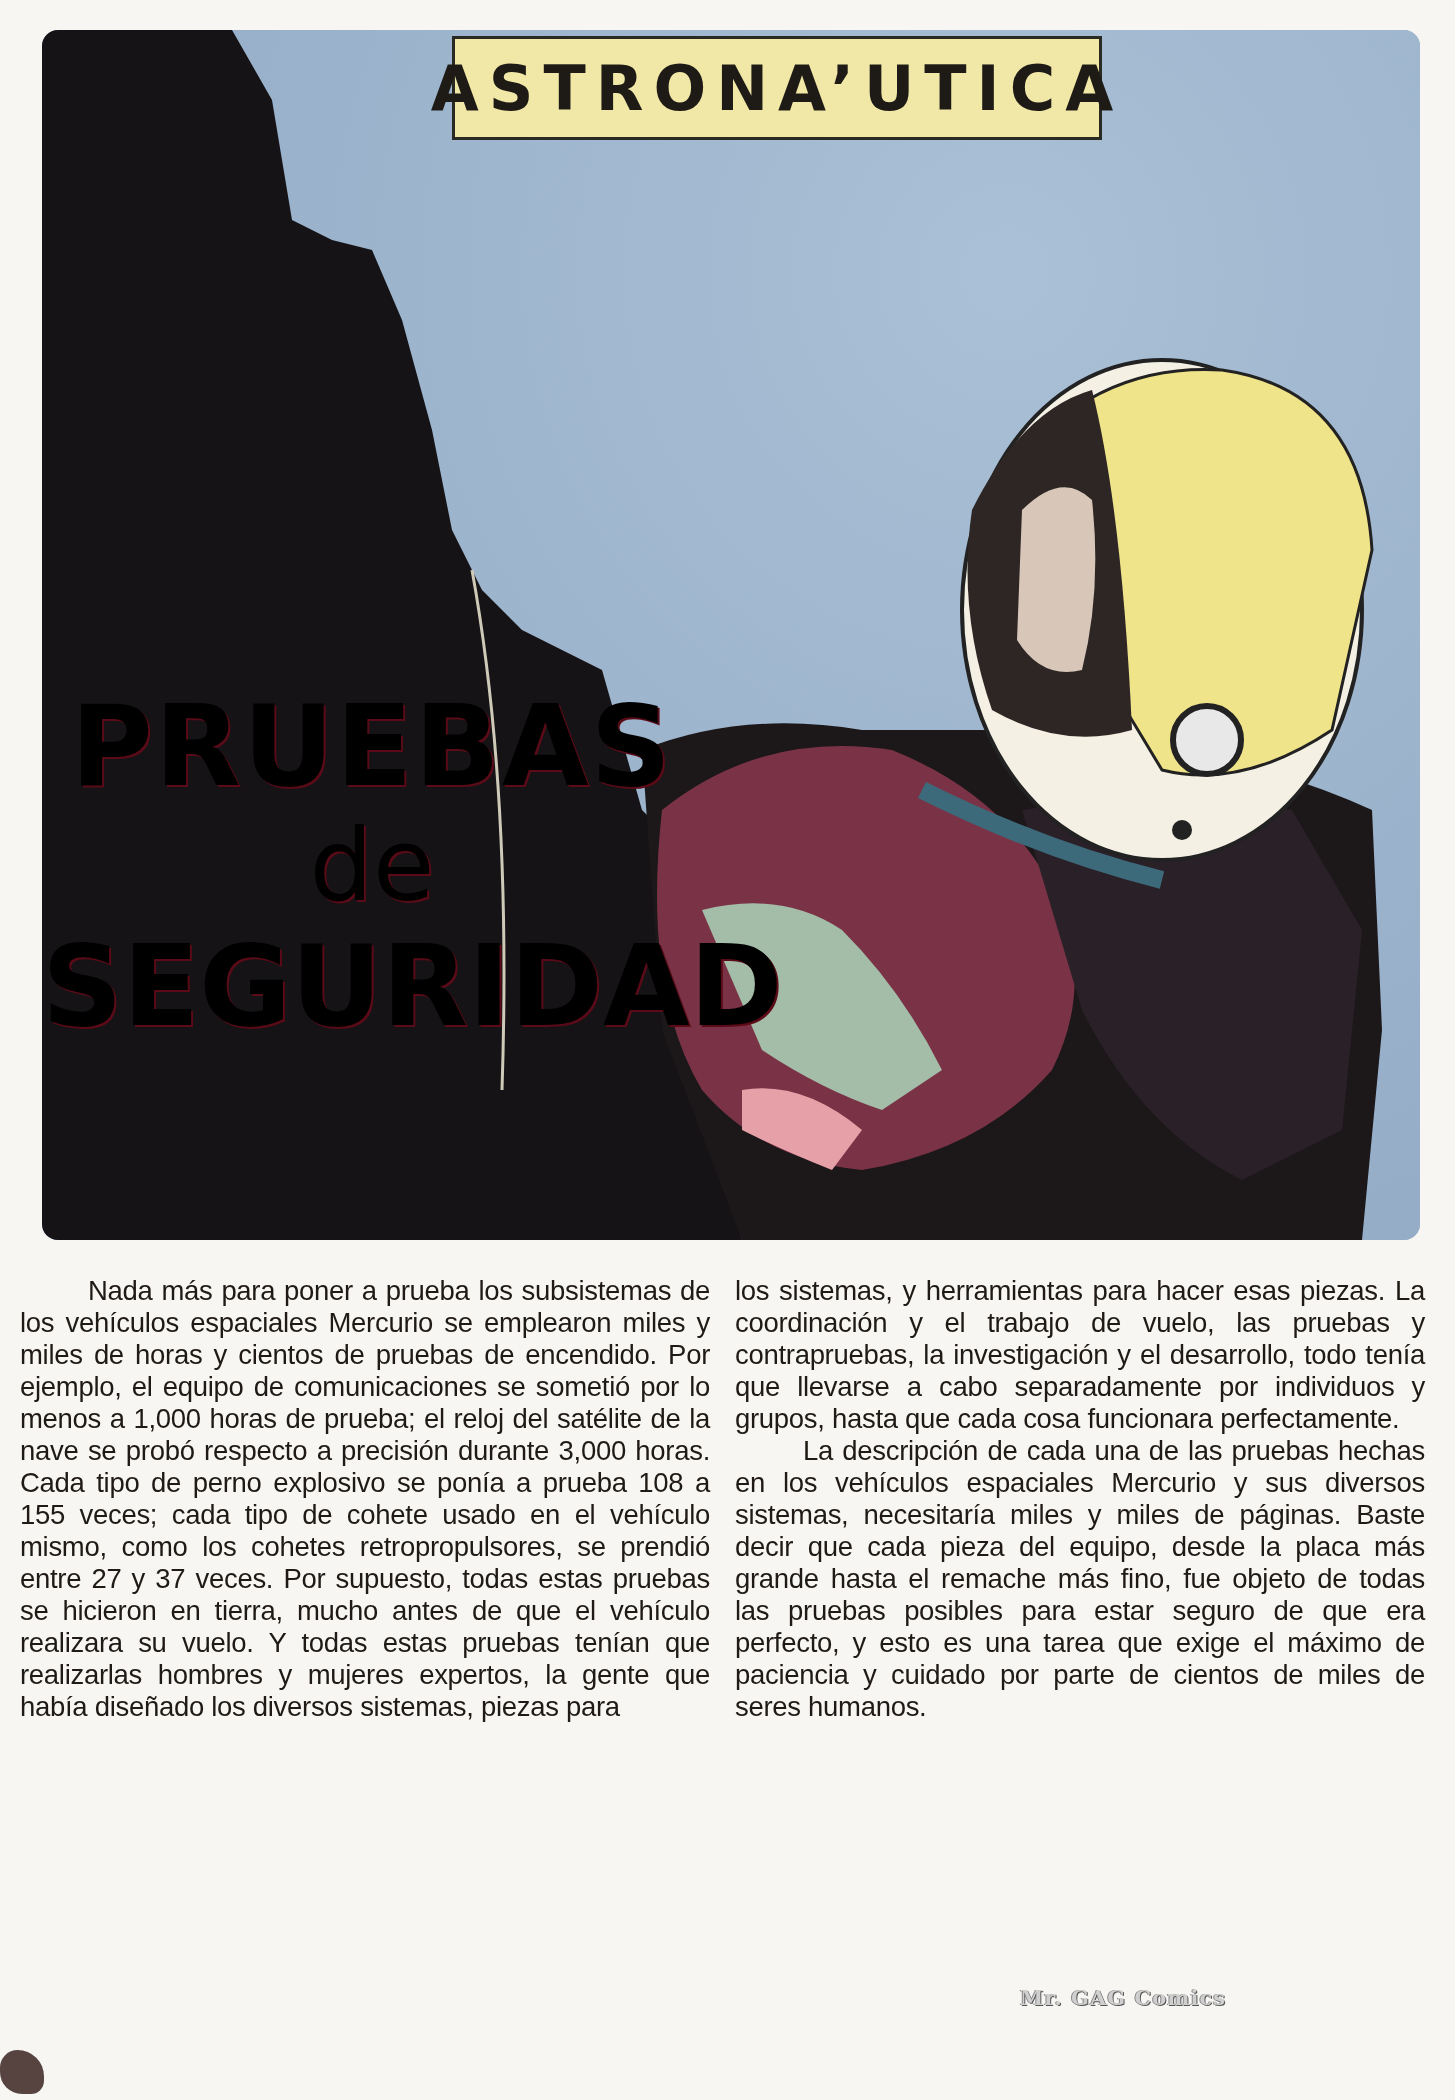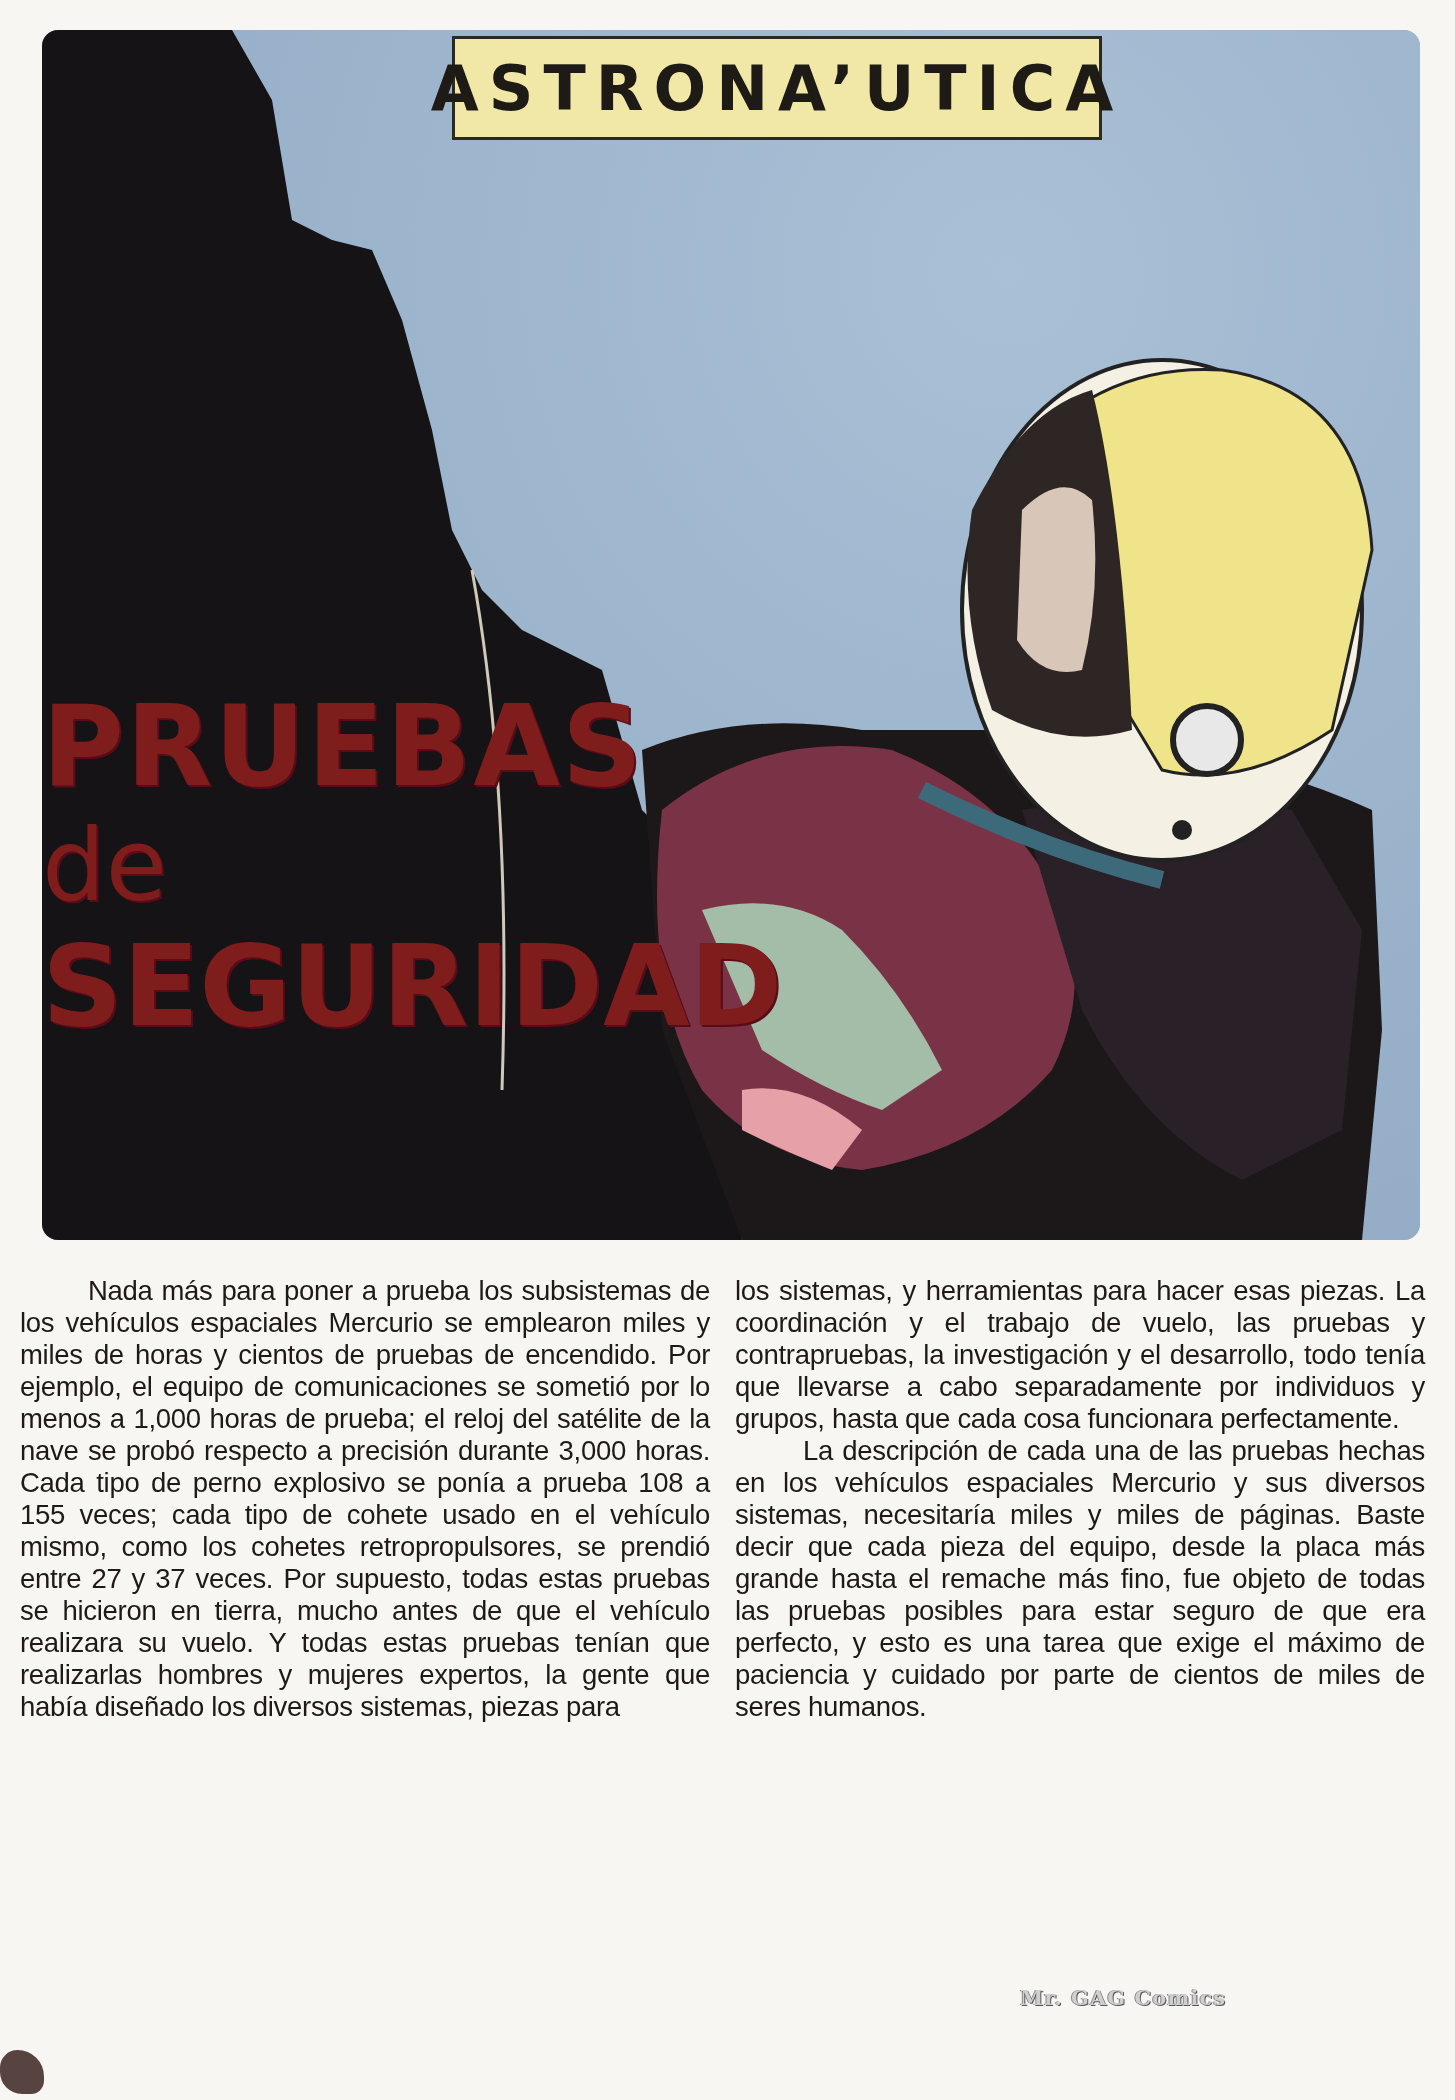--- a/index.html
+++ b/index.html
@@ -21,22 +21,22 @@
   .header-box {
     position:absolute; left:410px; top:6px; width:650px; height:104px;
     background:#f1e7a6; border:3px solid #2b2a22; box-sizing:border-box;
     display:flex; align-items:center; justify-content:center;
   }
   .header-text {
     font-family:"DejaVu Sans", sans-serif; font-weight:bold; font-size:62px;
     letter-spacing:10px; color:#1e1b16;
   }
   .title {
-    position:absolute; left:0; top:660px; width:660px; 
-    color:#7f1d1d; font-family:"DejaVu Sans", sans-serif; font-weight:bold;
+    position:absolute; left:0; top:660px; width:660px; text-align:center;
+    color:#000000; font-family:"DejaVu Sans", sans-serif; font-weight:bold;
     line-height:1; text-shadow:2px 2px 0 #5a0b17;
   }
   .title .l1 { font-size:112px; letter-spacing:2px; display:block; }
   .title .l2 { font-size:100px; display:block; margin-top:14px; font-weight:normal; }
   .title .l3 { font-size:112px; letter-spacing:0px; display:block; margin-top:14px; }
 
   .text-area { position:absolute; top:1275px; left:0; width:1455px; }
   .col {
     position:absolute; top:0; width:690px; font-family:"Liberation Sans", sans-serif;
     font-size:27.5px; line-height:32px; color:#1f1a15; text-align:justify;

